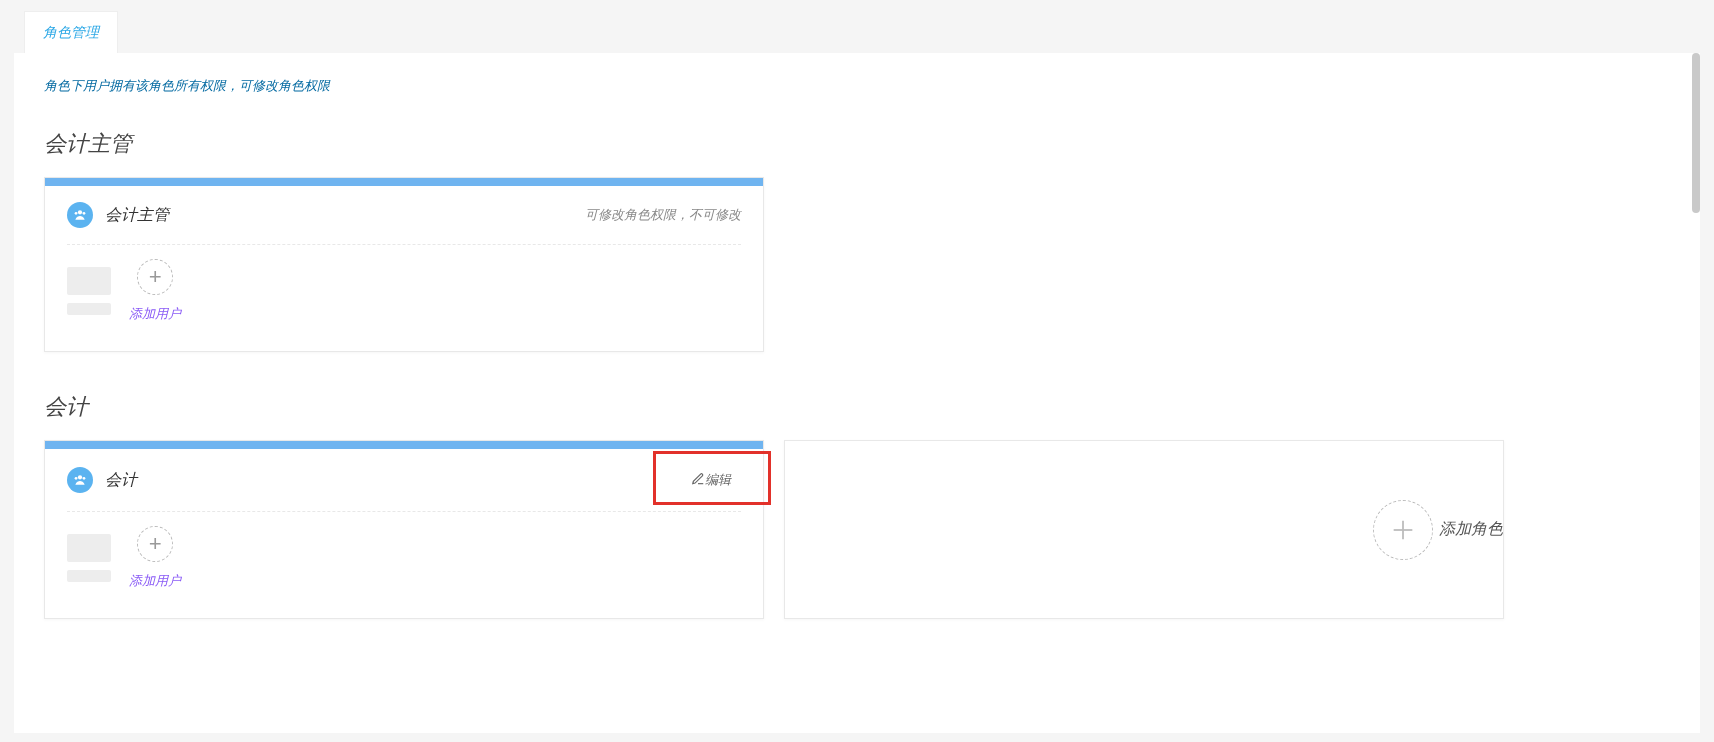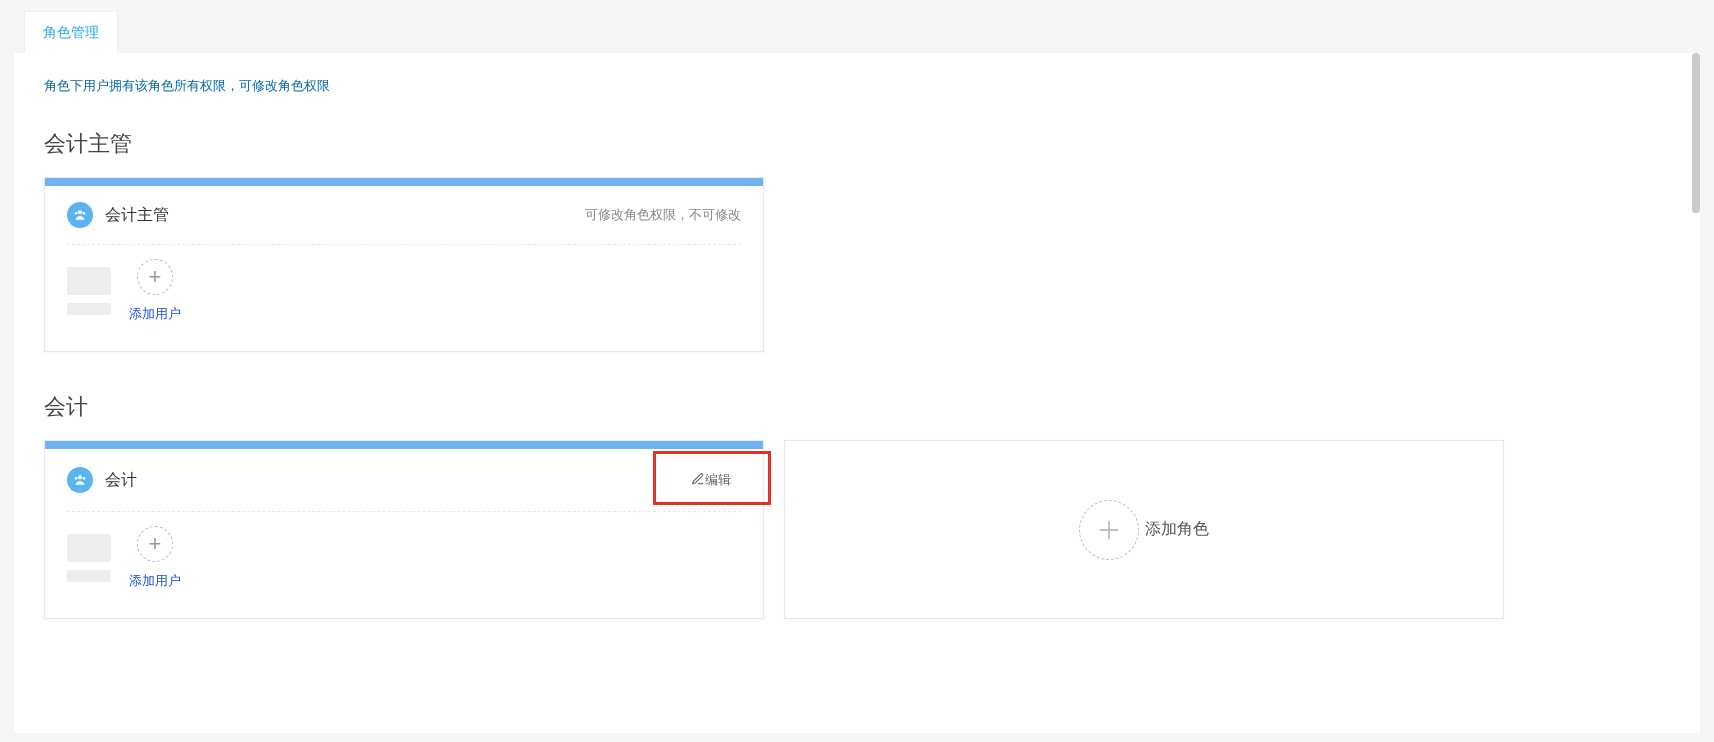--- a/index.html
+++ b/index.html
@@ -6,20 +6,21 @@
     body {
       font-family: "Microsoft YaHei", "PingFang SC", Arial, sans-serif;
       background: #f5f5f5;
       width: 1714px;
       height: 742px;
       overflow: hidden;
       color: #333;
     }
     .page-wrap {
       padding: 10px 14px 0 14px;
+      font-style: italic;
     }
     .tabs-row {
       display: flex;
       align-items: flex-end;
       height: 44px;
       padding-left: 10px;
     }
     .tab {
       background: #fff;
       color: #2aa7e6;
@@ -154,35 +155,35 @@
       border-radius: 50%;
       display: flex;
       align-items: center;
       justify-content: center;
       color: #999;
       font-size: 22px;
       font-weight: 300;
     }
     .add-user-label {
       font-size: 13px;
-      color: #1d4ed8;
+      color: #8b5cf6;
     }
     .add-card {
       width: 720px;
       border: 1px solid #e8e8e8;
       background: #fff;
       box-shadow: 0 1px 3px rgba(0,0,0,0.04);
       display: flex;
       flex-direction: column;
     }
     .add-card-body {
       flex: 1;
       display: flex;
       align-items: center;
-      justify-content: center;
+      justify-content: flex-end;
       gap: 6px;
       padding: 44px 0;
       cursor: pointer;
     }
     .big-plus-circle {
       width: 60px;
       height: 60px;
       border: 1px dashed #bbb;
       border-radius: 50%;
       display: flex;

